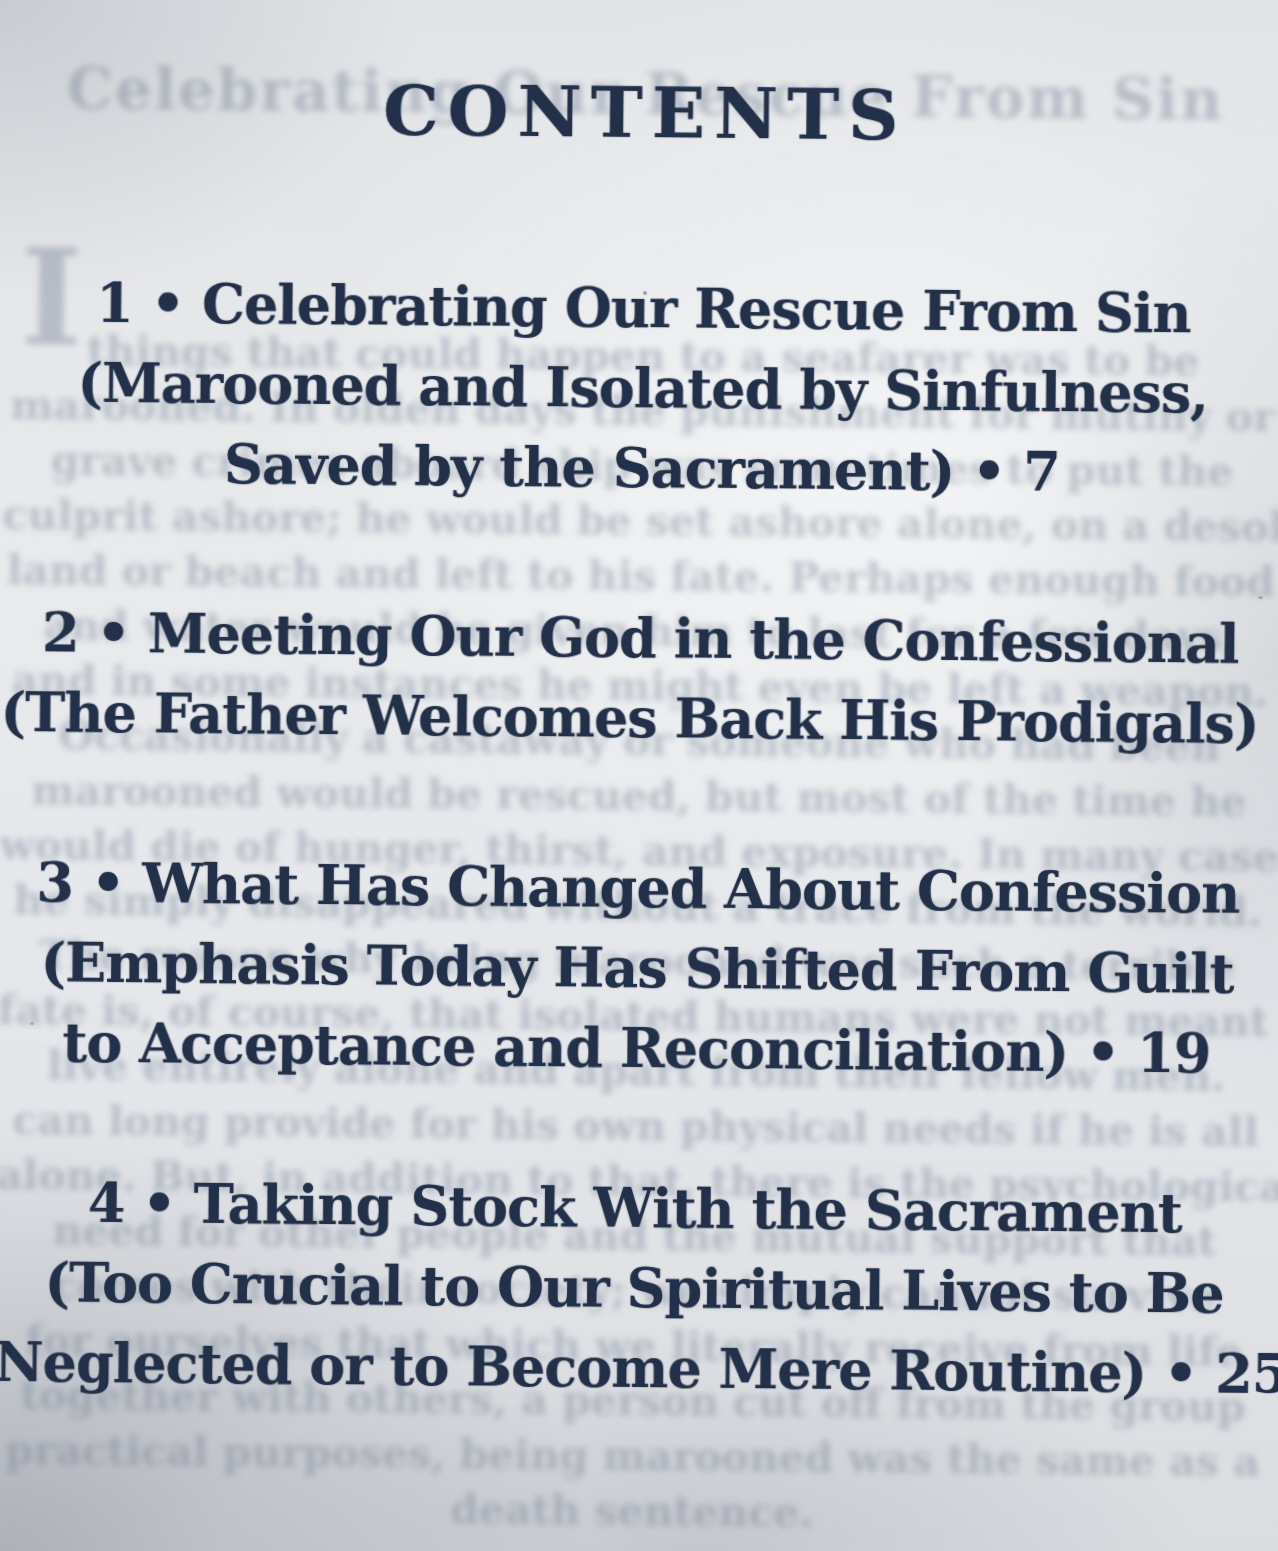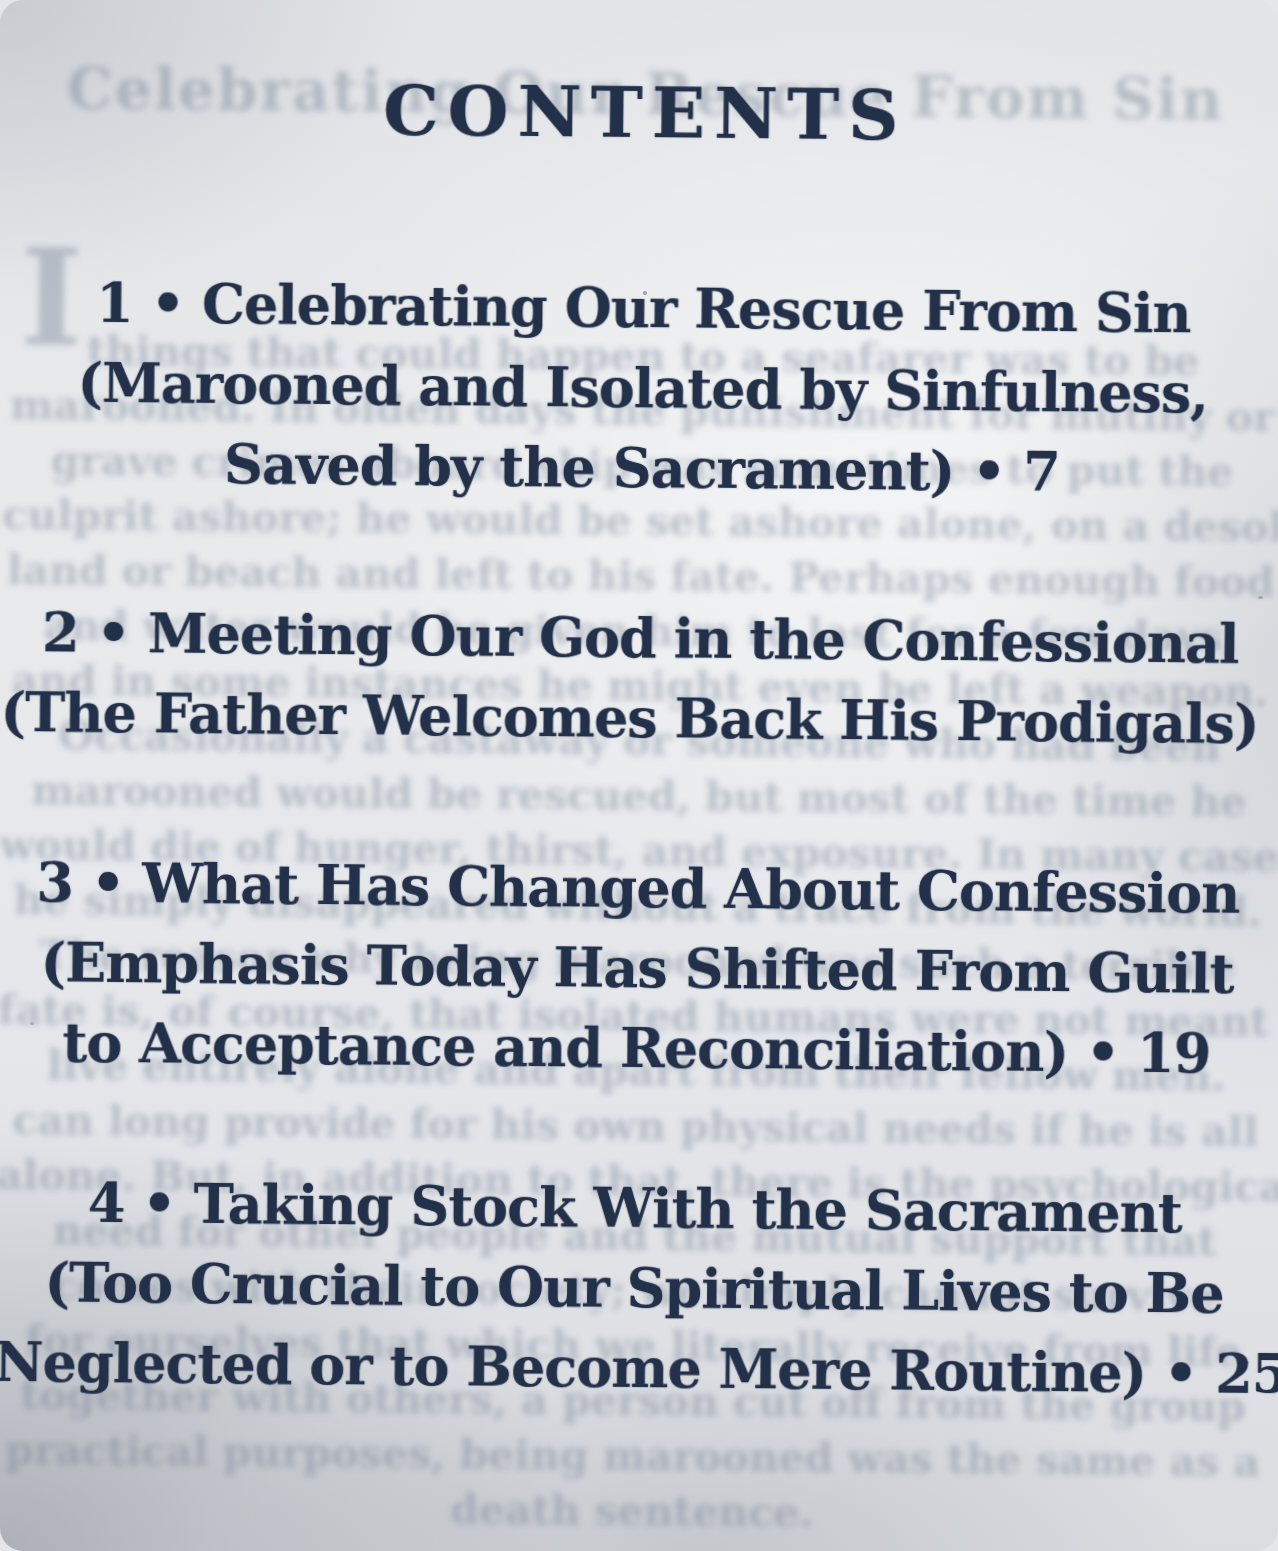--- a/index.html
+++ b/index.html
@@ -13,21 +13,20 @@
   .page {
     position: absolute;
     inset: 0;
     background:
       radial-gradient(900px 700px at 68% 30%, rgba(255,255,255,0.50), rgba(255,255,255,0) 70%),
       radial-gradient(700px 500px at 0% 0%, rgba(140,146,155,0.30), rgba(140,146,155,0) 60%),
       radial-gradient(950px 700px at 0% 100%, rgba(118,124,134,0.45), rgba(118,124,134,0) 62%),
       radial-gradient(520px 820px at 100% 42%, rgba(150,156,165,0.28), rgba(150,156,165,0) 60%),
       radial-gradient(700px 300px at 55% 100%, rgba(130,136,146,0.25), rgba(130,136,146,0) 70%),
       linear-gradient(180deg, #e2e4e7 0%, #e8eaec 38%, #e4e6ea 70%, #dadce0 100%);
-    border-radius: 23px;
   }
   .tilt {
     position: absolute;
     inset: 0;
     transform: rotate(0.55deg);
     transform-origin: 50% 50%;
   }
   
   .ghost-layer {
     position: absolute;

